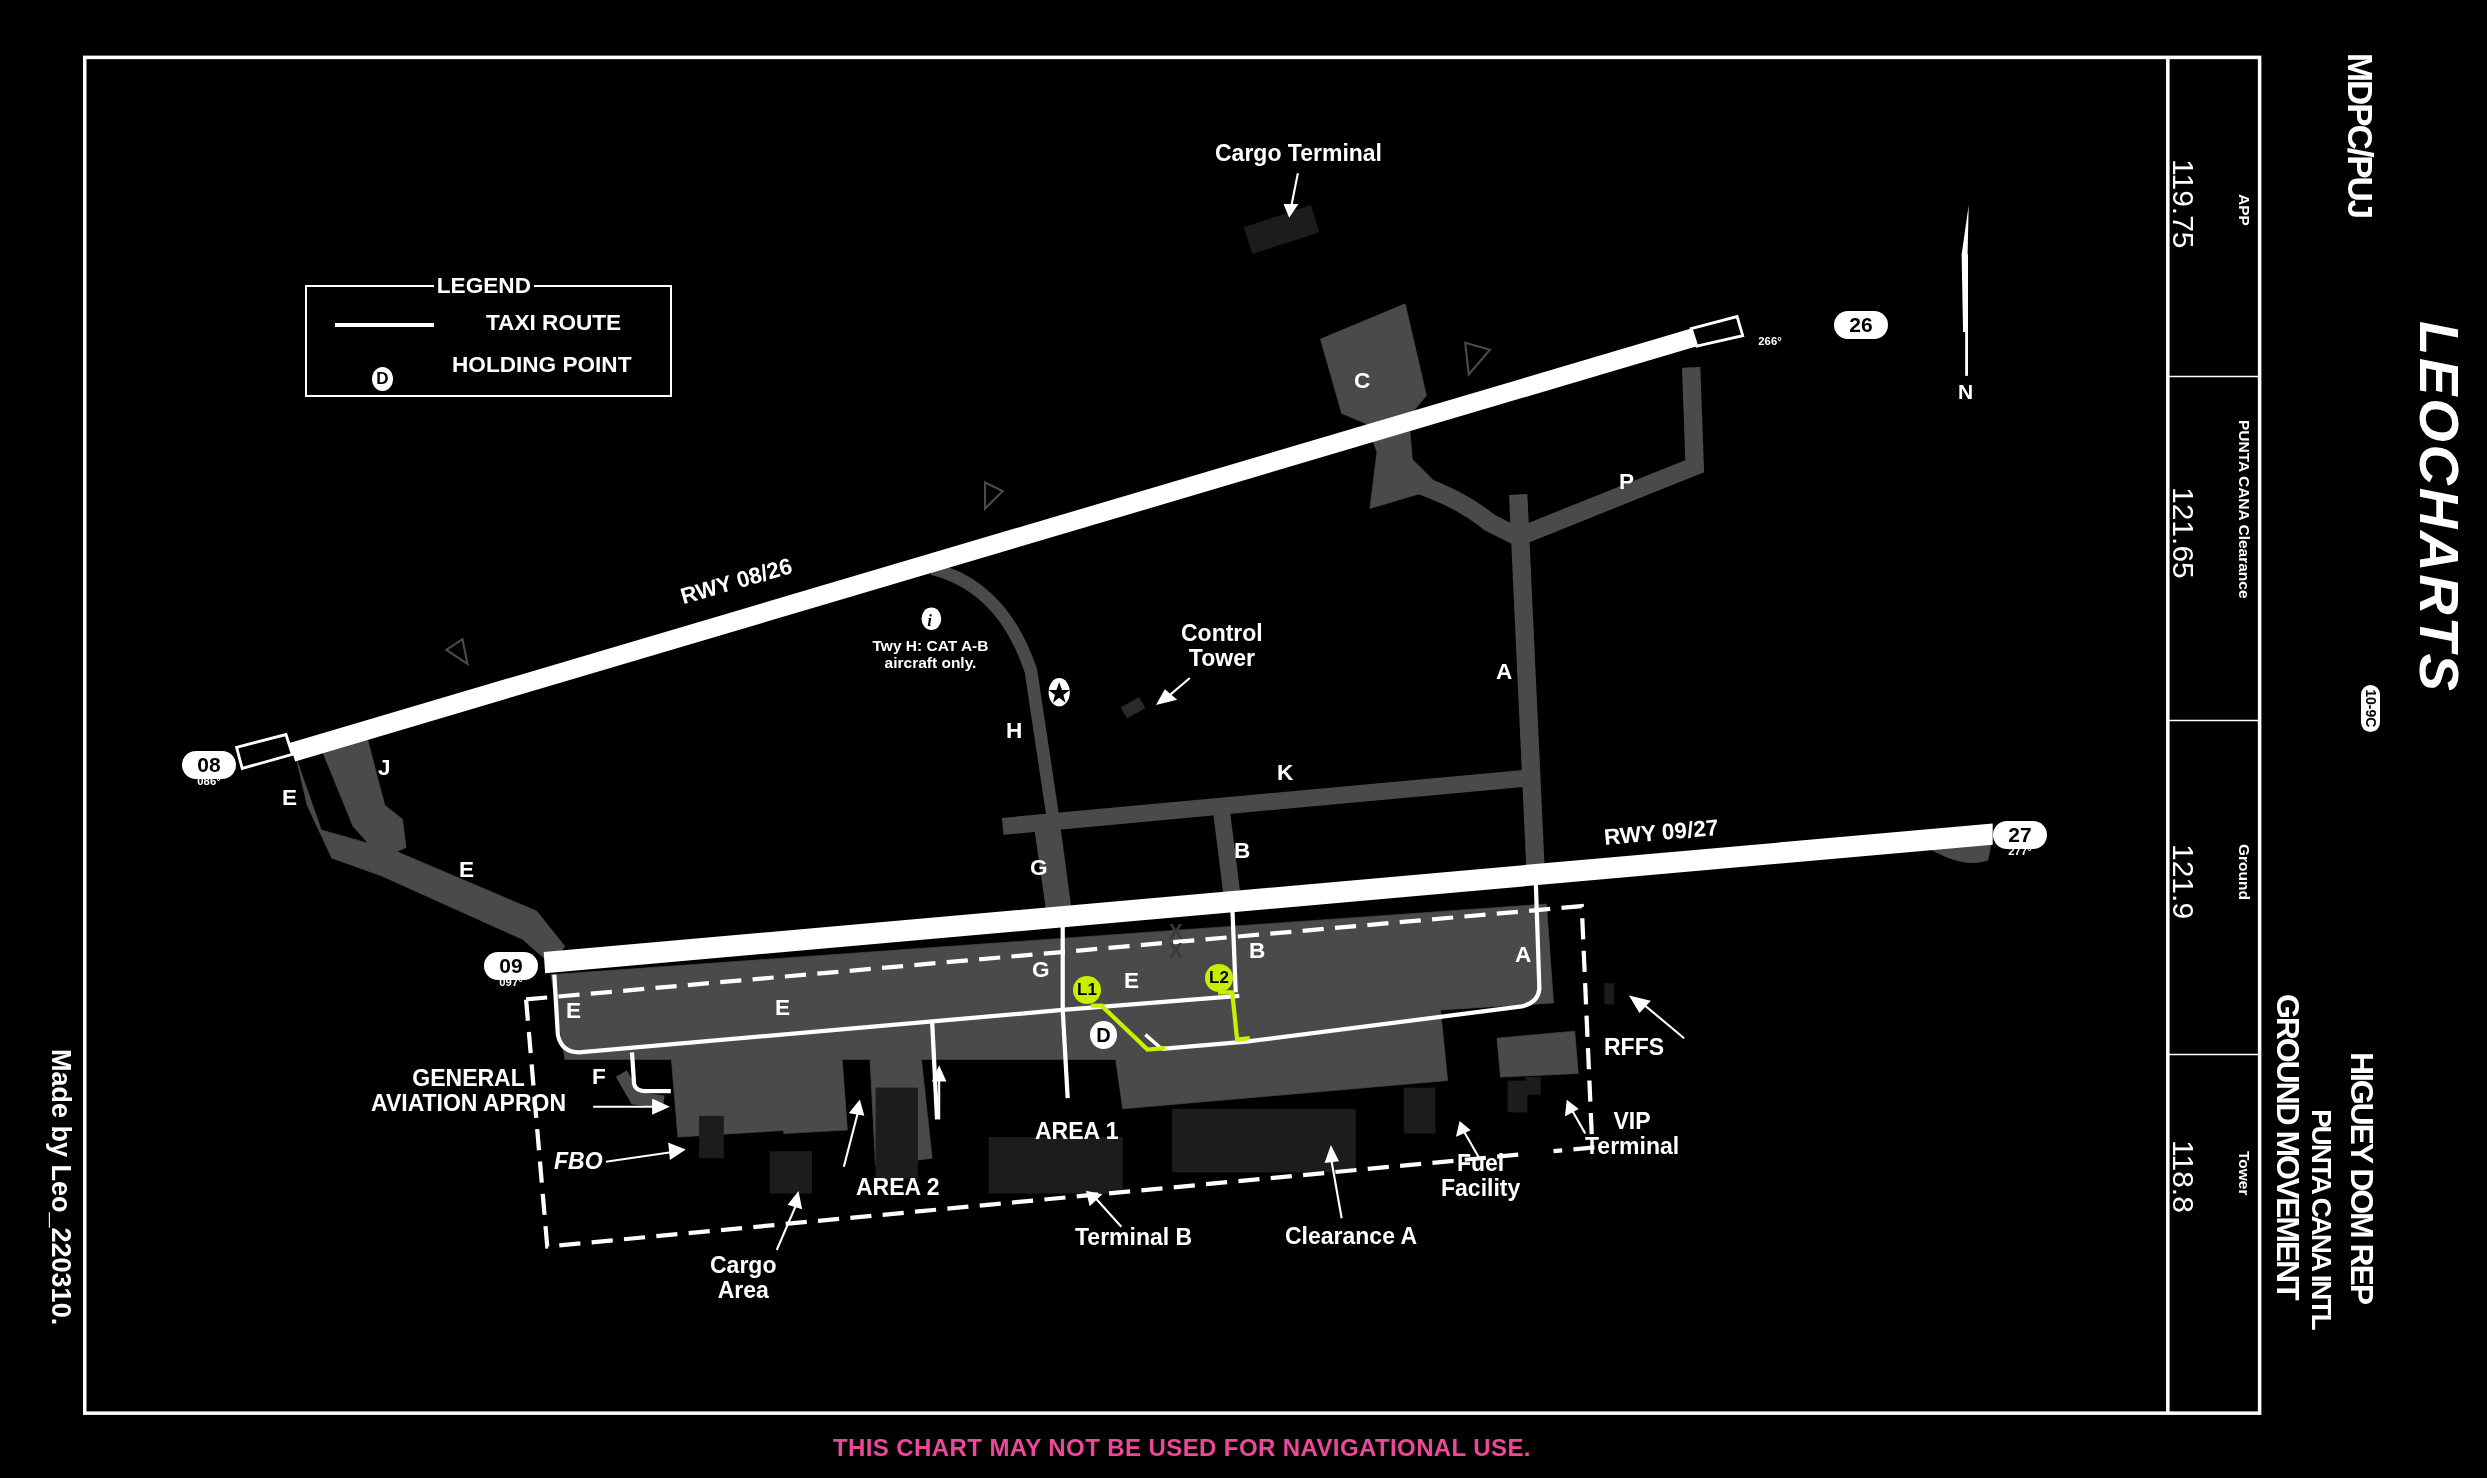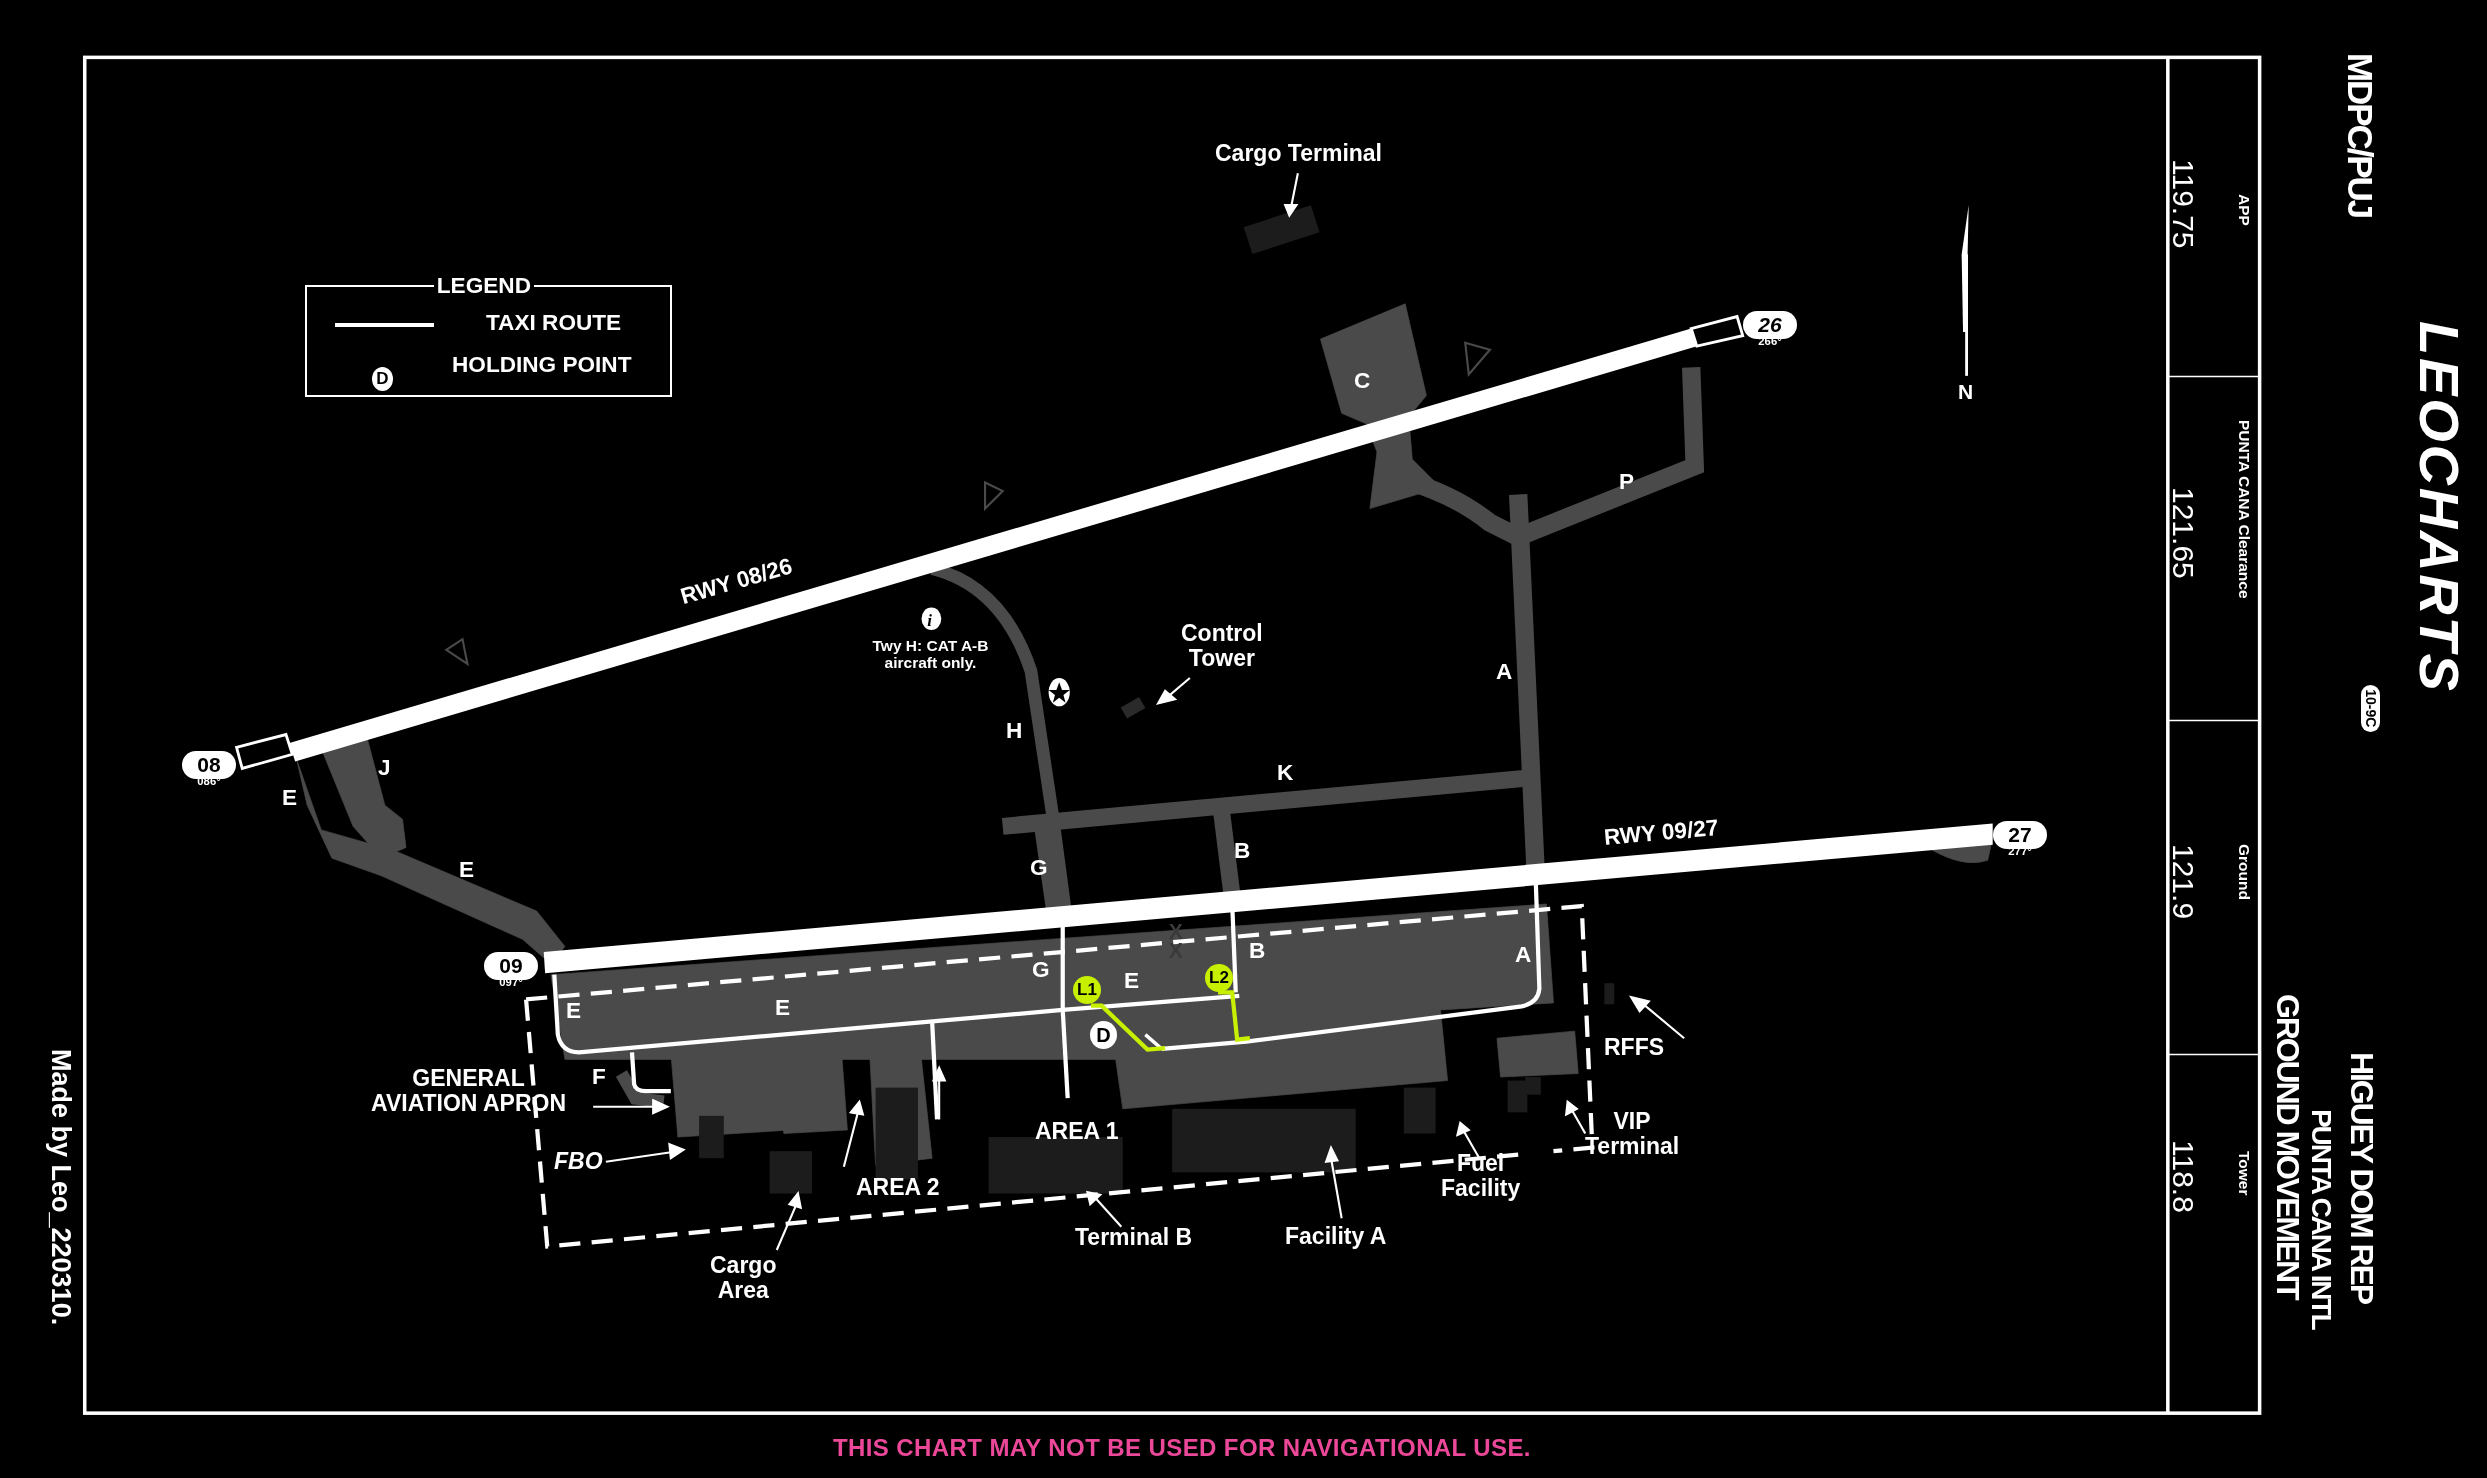--- a/index.html
+++ b/index.html
@@ -159,21 +159,21 @@
 <div class="legend">
   <span class="legend-title">LEGEND</span>
   <div class="legend-line"></div>
   <span class="legend-row" style="left:179px; top:22.6px;">TAXI ROUTE</span>
   <div class="legend-hp"><span>D</span></div>
   <span class="legend-row" style="left:145px; top:65px;">HOLDING POINT</span>
 </div>
 
 <div class="rwy-badge" style="left:182px; top:751px;">08</div>
 <div class="rwy-hdg" style="left:182px; top:775px;">086°</div>
-<div class="rwy-badge" style="left:1743px; top:311px;font-style:italic;">26</div>
+<div class="rwy-badge" style="left:1834px; top:311px;">26</div>
 <div class="rwy-hdg" style="left:1743px; top:335px;">266°</div>
 <div class="rwy-badge" style="left:484px; top:952px;">09</div>
 <div class="rwy-hdg" style="left:484px; top:976px;">097°</div>
 <div class="rwy-badge" style="left:1993px; top:821px;">27</div>
 <div class="rwy-hdg" style="left:1993px; top:845px;">277°</div>
 
 <div class="lbl" style="left:678px; top:586px; font-size:22.6px; transform:rotate(-16deg); transform-origin:0 0;">RWY 08/26</div>
 <div class="lbl" style="left:1603px; top:826px; font-size:22.6px; transform:rotate(-5deg); transform-origin:0 0;">RWY 09/27</div>
 
 <div class="lbl twy" style="left:282px; top:786px;">E</div>
@@ -213,21 +213,21 @@
   <div>AVIATION APRON</div>
 </div>
 <div class="lbl place" style="left:554px; top:1149px;font-style:italic;">FBO</div>
 <div class="lbl place" style="left:856px; top:1175px;">AREA 2</div>
 <div class="lbl place" style="left:1035px; top:1119px;">AREA 1</div>
 <div class="lbl place" style="left:710px; top:1253px;">
   <div>Cargo</div>
   <div>Area</div>
 </div>
 <div class="lbl place" style="left:1075px; top:1225px;">Terminal B</div>
-<div class="lbl place" style="left:1285px; top:1224px;">Facility A</div>
+<div class="lbl place" style="left:1285px; top:1224px;">Clearance A</div>
 <div class="lbl place" style="left:1441px; top:1151px;">
   <div>Fuel</div>
   <div>Facility</div>
 </div>
 <div class="lbl place" style="left:1572px; top:1109px;margin-left:13px;">
   <div>VIP</div>
   <div>Terminal</div>
 </div>
 <div class="lbl place" style="left:1604px; top:1035px;">RFFS</div>
 

